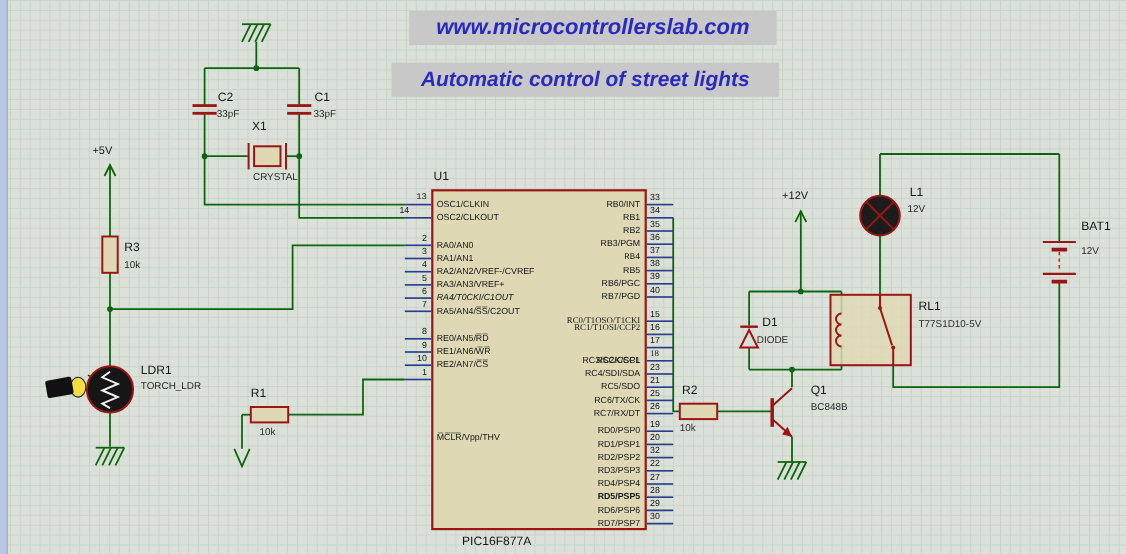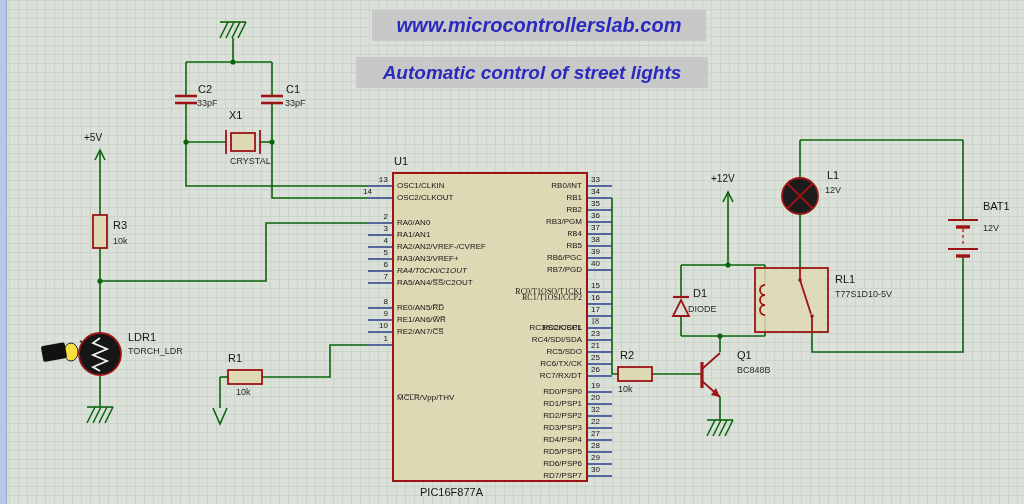--- a/index.html
+++ b/index.html
@@ -331,19 +331,19 @@
       <div class="pin-name pr" style="top: 388px;">RD0/PSP0</div>
       <div class="pin-num pr" style="top: 394px; left: 591px;">20</div>
       <div class="pin-name pr" style="top: 400px;">RD1/PSP1</div>
       <div class="pin-num pr" style="top: 406px; left: 591px;">32</div>
       <div class="pin-name pr" style="top: 412px;">RD2/PSP2</div>
       <div class="pin-num pr" style="top: 418px; left: 591px;">22</div>
       <div class="pin-name pr" style="top: 424px;">RD3/PSP3</div>
       <div class="pin-num pr" style="top: 430px; left: 591px;">27</div>
       <div class="pin-name pr" style="top: 436px;">RD4/PSP4</div>
       <div class="pin-num pr" style="top: 442px; left: 591px;">28</div>
-      <div class="pin-name pr" style="top: 448px;">RD5/PSP5</div>
+      <div class="pin-name pr" style="top: 448px; font-weight: bold;">RD5/PSP5</div>
       <div class="pin-num pr" style="top: 454px; left: 591px;">29</div>
       <div class="pin-name pr" style="top: 460px;">RD6/PSP6</div>
       <div class="pin-num pr" style="top: 466px; left: 591px;">30</div>
       <div class="pin-name pr" style="top: 472px;">RD7/PSP7</div>
     </div>
 </div>
 
 </body></html>

